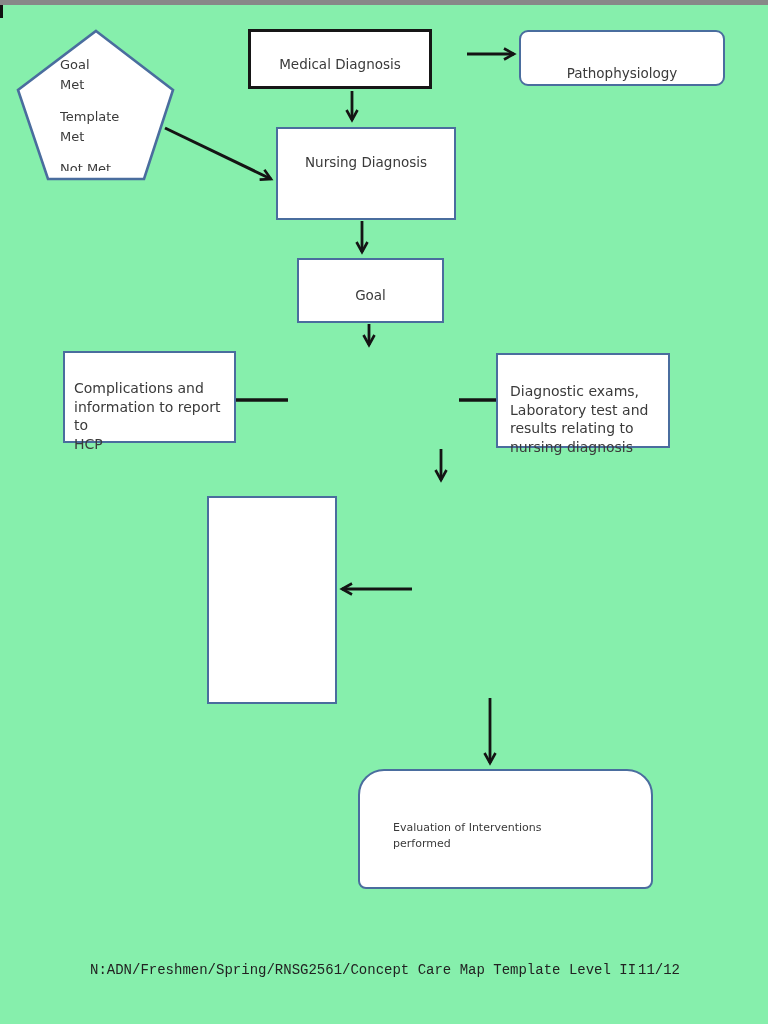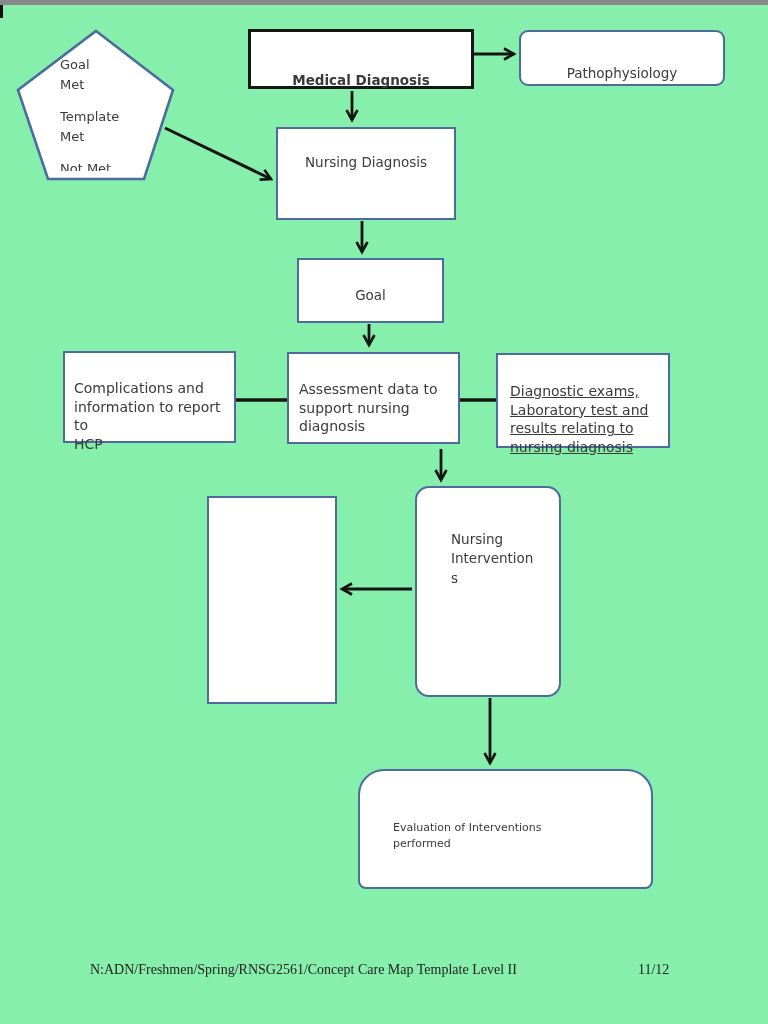--- a/index.html
+++ b/index.html
@@ -20,21 +20,21 @@
   .lbl{display:block;}
   #arrows{position:absolute;left:0;top:0;pointer-events:none;}
   #pentagon-svg{position:absolute;left:14px;top:22px;}
   #pentagon-text{
     position:absolute;left:60px;top:50px;width:100px;height:116px;
     overflow:hidden;font-size:13px;line-height:20px;
   }
   #pentagon-text p{margin:0 0 12px 0;white-space:pre-line;}
   #footer{
     position:absolute;left:0;top:957px;width:768px;height:20px;
-    font-family:Liberation Serif, serif;font-size:14px;color:#222;
+    font-family:Liberation Mono, monospace;font-size:14px;color:#222;
   }
   #footer .f-left{position:absolute;left:90px;top:0;}
   #footer .f-right{position:absolute;left:638px;top:0;}
   #edge-artifact{position:absolute;left:0;top:0;width:3px;height:13px;background:#111;}
 </style>
 </head>
 <body>
 
 <div id="page">
 
@@ -62,21 +62,21 @@
     <polygon points="82,4 159,63 130,152 34,152 4,63" fill="#ffffff" stroke="#4a6d9e" stroke-width="2.6" stroke-linejoin="miter"></polygon>
   </svg>
   <div id="pentagon-text">
     <p>Goal
 Met</p>
     <p>Template
 Met</p>
     <p>Not Met</p>
   </div>
 
-  <div class="node black center" style="left:248px;top:24px;width:226px;height:60px;padding-top:21px;font-weight:bold;">
+  <div class="node black center" style="left:248px;top:24px;width:184px;height:60px;padding-top:5px;">
     <span class="lbl">Medical Diagnosis</span>
   </div>
 
   <div class="node rounded center" style="left:519px;top:25px;width:206px;height:56px;padding-top:14px;border-radius:9px;">
     <span class="lbl">Pathophysiology</span>
   </div>
 
   <div class="node center" style="left:276px;top:122px;width:180px;height:93px;padding-top:6px;">
     <span class="lbl">Nursing Diagnosis</span>
   </div>
@@ -84,42 +84,32 @@
   <div class="node center" style="left:297px;top:253px;width:147px;height:65px;padding-top:8px;">
     <span class="lbl">Goal</span>
   </div>
 
   <div class="node small" style="left:63px;top:346px;width:173px;height:92px;padding:7px 6px 0 9px;">
     <span class="lbl">Complications and
 information to report to
 HCP</span>
   </div>
 
-  <div class="node small" style="left:287px;top:347px;width:173px;height:92px;padding:7px 6px 0 10px;">
-    <span class="lbl">Assessment data to
-support nursing
-diagnosis</span>
-  </div>
 
-  <div class="node small" style="left:496px;top:348px;width:174px;height:95px;padding:8px 6px 16px 12px;text-decoration:underline;">
+  <div class="node small" style="left:496px;top:348px;width:174px;height:95px;padding:8px 6px 16px 12px;">
     <span class="lbl">Diagnostic exams,
  Laboratory test and
 results relating to
 nursing diagnosis</span>
   </div>
 
   <div class="node" style="left:207px;top:491px;width:130px;height:208px;">
     <span class="lbl"></span>
   </div>
 
-  <div class="node rounded" style="left:415px;top:481px;width:146px;height:211px;padding:22px 8px 0 34px;border-radius:14px;line-height:1.45;">
-    <span class="lbl">Nursing
-Intervention
-s</span>
-  </div>
 
   <div class="node rounded" style="left:358px;top:764px;width:295px;height:120px;padding:32px 12px 0 33px;border-radius:26px 26px 8px 8px;font-size:11px;line-height:1.5;">
     <span class="lbl">Evaluation of Interventions
 performed</span>
   </div>
 
   <div id="footer">
     <span class="f-left">N:ADN/Freshmen/Spring/RNSG2561/Concept Care Map Template Level II</span>
     <span class="f-right">11/12</span>
   </div>

